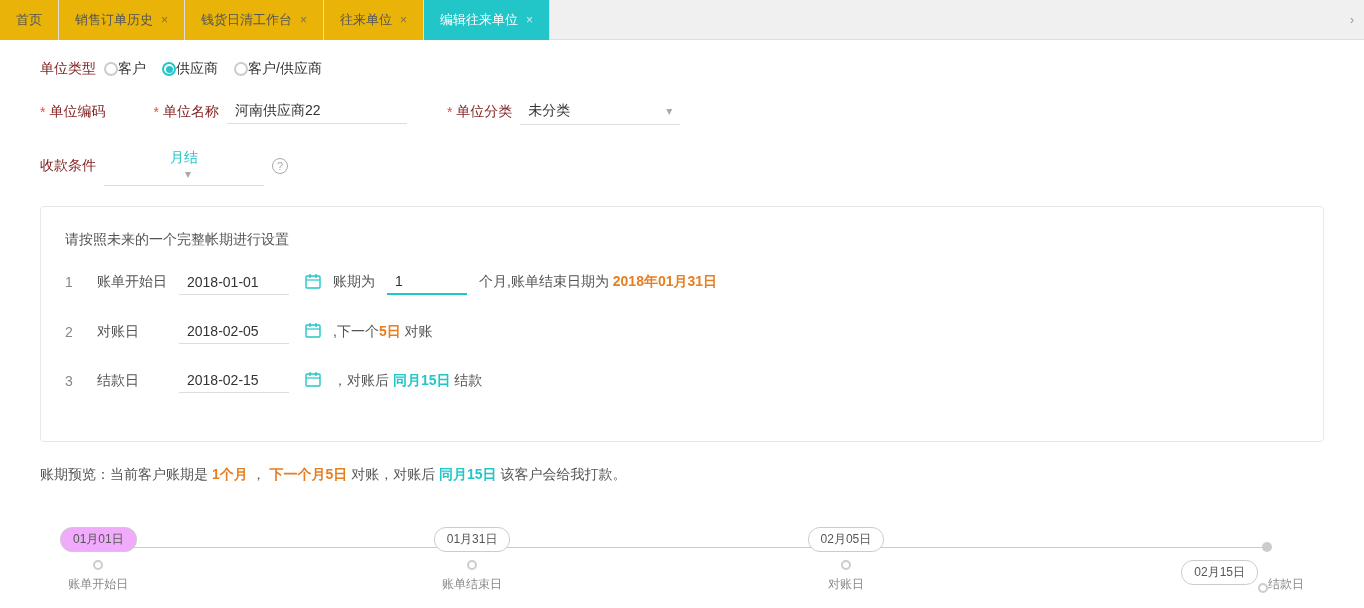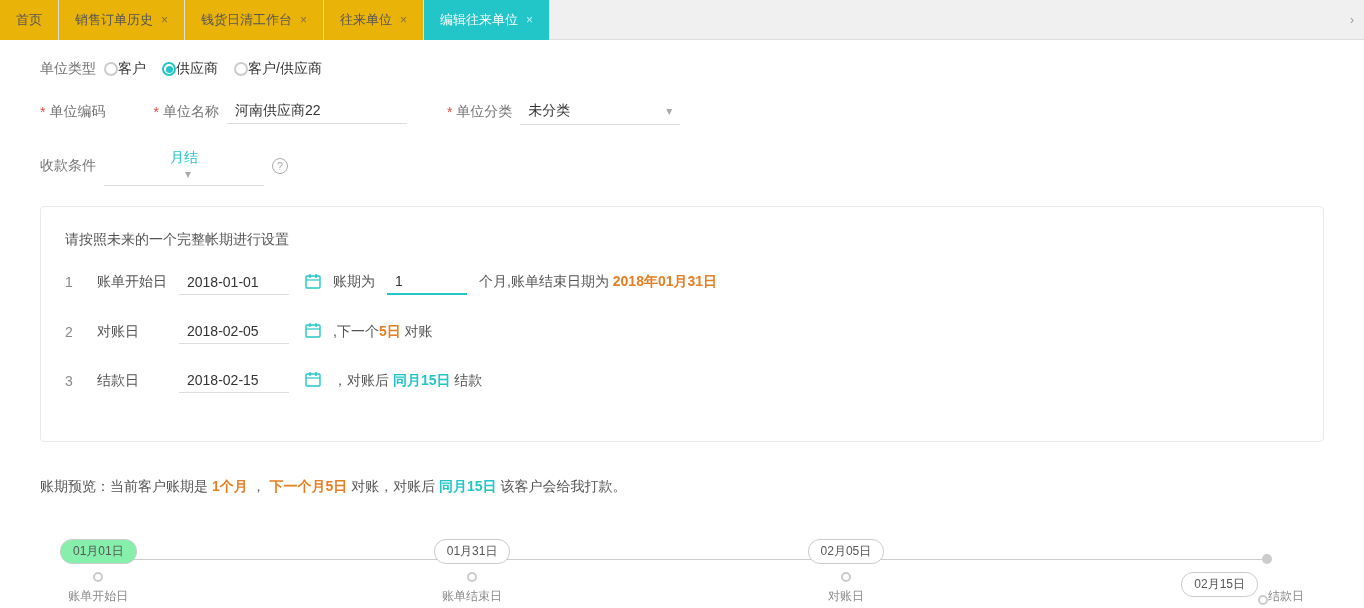--- a/index.html
+++ b/index.html
@@ -59,21 +59,21 @@
       display: flex;
       align-items: center;
       margin-bottom: 20px;
     }
     .form-group {
       display: flex;
       align-items: center;
       margin-right: 40px;
     }
     .form-label {
-      color: #737373;
+      color: #7f1d1d;
       margin-right: 8px;
       white-space: nowrap;
     }
     .required-star {
       color: #e74c3c;
       margin-right: 4px;
     }
 
     
     .radio-group {
@@ -165,21 +165,21 @@
       justify-content: center;
       cursor: pointer;
       margin-left: 8px;
     }
 
     
     .section-box {
       border: 1px solid #e8e8e8;
       border-radius: 4px;
       padding: 24px;
-      margin-bottom: 32px;
+      margin-bottom: 20px;
     }
     .section-title {
       color: #555;
       margin-bottom: 20px;
       font-size: 14px;
     }
 
     
     .data-row {
       display: flex;
@@ -391,21 +391,21 @@
   </div>
 
   <div style="position:relative; padding: 16px 20px;">
 
     <div style="position:absolute; top:36px; left:60px; right:60px; height:1px; background:#ccc; z-index:0;"></div>
 
     <div style="position:absolute; top:31px; left:52px; width:10px; height:10px; border-radius:50%; background:#ccc; z-index:1;"></div>
     <div style="position:absolute; top:31px; right:52px; width:10px; height:10px; border-radius:50%; background:#ccc; z-index:1;"></div>
     <div style="display:flex; justify-content:space-between; position:relative; z-index:1;">
       <div style="display:flex;flex-direction:column;align-items:center;">
-        <div style="border:1px solid #ccc;border-radius:12px;padding:3px 12px;font-size:12px;color:#555;background:#86efac;margin-bottom:8px;">01月01日</div>
+        <div style="border:1px solid #ccc;border-radius:12px;padding:3px 12px;font-size:12px;color:#555;background:#f0abfc;margin-bottom:8px;">01月01日</div>
         <div style="width:10px;height:10px;border-radius:50%;border:2px solid #ccc;background:#fff;"></div>
         <div style="font-size:12px;color:#888;margin-top:6px;">账单开始日</div>
       </div>
       <div style="display:flex;flex-direction:column;align-items:center;">
         <div style="border:1px solid #ccc;border-radius:12px;padding:3px 12px;font-size:12px;color:#555;background:#fff;margin-bottom:8px;">01月31日</div>
         <div style="width:10px;height:10px;border-radius:50%;border:2px solid #ccc;background:#fff;"></div>
         <div style="font-size:12px;color:#888;margin-top:6px;">账单结束日</div>
       </div>
       <div style="display:flex;flex-direction:column;align-items:center;">
         <div style="border:1px solid #ccc;border-radius:12px;padding:3px 12px;font-size:12px;color:#555;background:#fff;margin-bottom:8px;">02月05日</div>

